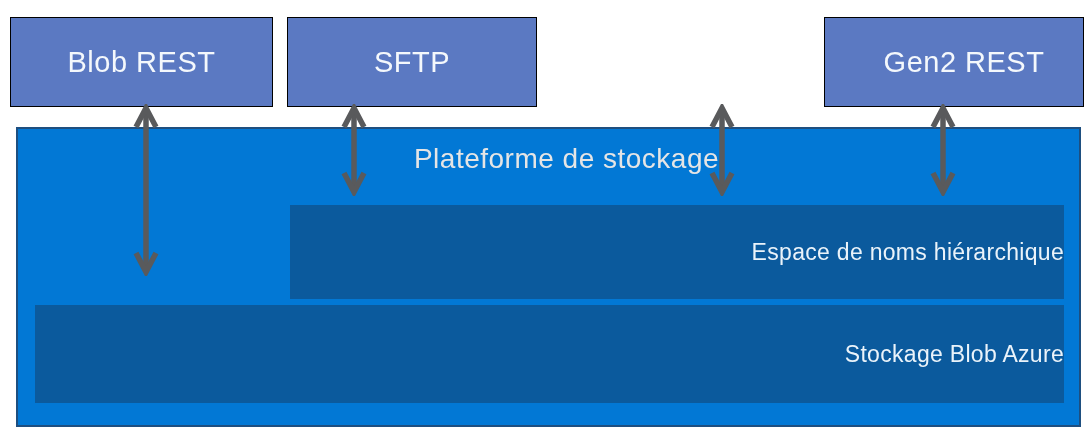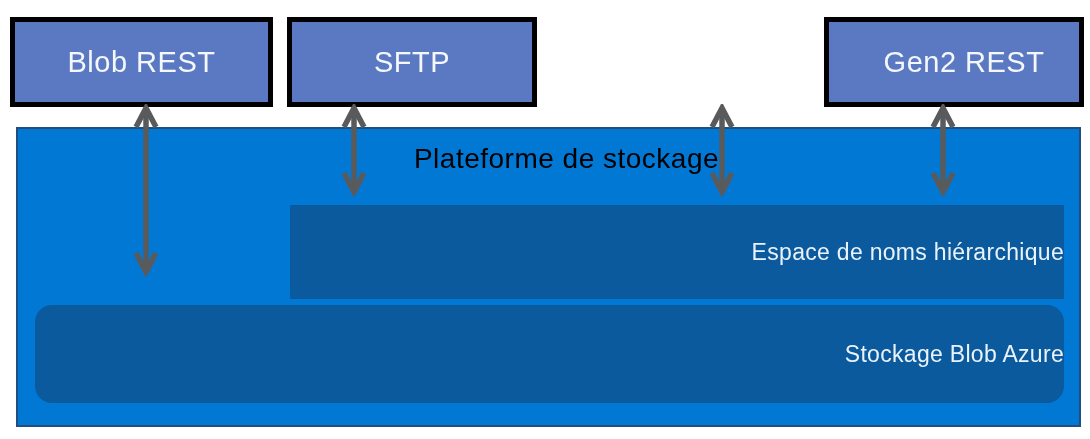--- a/index.html
+++ b/index.html
@@ -13,21 +13,21 @@
     width: 1090px;
     height: 439px;
     background: #ffffff;
     overflow: hidden;
   }
   .endpoint-box {
     position: absolute;
     top: 17px;
     height: 90px;
     background: #5b79c2;
-    border: 5px solid #000000;
+    border: 1px solid #000000;
     box-sizing: border-box;
     display: flex;
     align-items: center;
     justify-content: center;
     color: #f4f8fc;
     font-size: 29px;
     letter-spacing: 0.5px;
   }
   .endpoint-blob { left: 10px;  width: 263px; }
   .endpoint-sftp { left: 287px; width: 250px; }
@@ -44,21 +44,21 @@
     border: 2px solid #1e4f80;
     box-sizing: border-box;
   }
   .platform-title {
     position: absolute;
     left: 0;
     top: 14px;
     width: 100%;
     text-align: center;
     text-indent: 36px;
-    color: #000000;
+    color: #e5e5e5;
     font-size: 28px;
     letter-spacing: 0.5px;
   }
   .layer-box {
     position: absolute;
     background: #0b5a9d;
     display: flex;
     align-items: center;
     justify-content: flex-end;
     color: #eaf3fa;
@@ -69,21 +69,20 @@
     left: 272px;
     top: 76px;
     width: 774px;
     height: 94px;
   }
   .layer-blob {
     left: 17px;
     top: 176px;
     width: 1029px;
     height: 98px;
-    border-radius: 17px;
   }
   .arrow {
     position: absolute;
     width: 30px;
   }
   .arrow-blob { left: 131px; top: 104px; height: 172px; }
   .arrow-sftp { left: 339px; top: 104px; height: 92px; }
   .arrow-nfs  { left: 707px; top: 104px; height: 92px; }
   .arrow-gen2 { left: 928px; top: 104px; height: 92px; }
   .arrow svg { display: block; width: 100%; height: 100%; }

